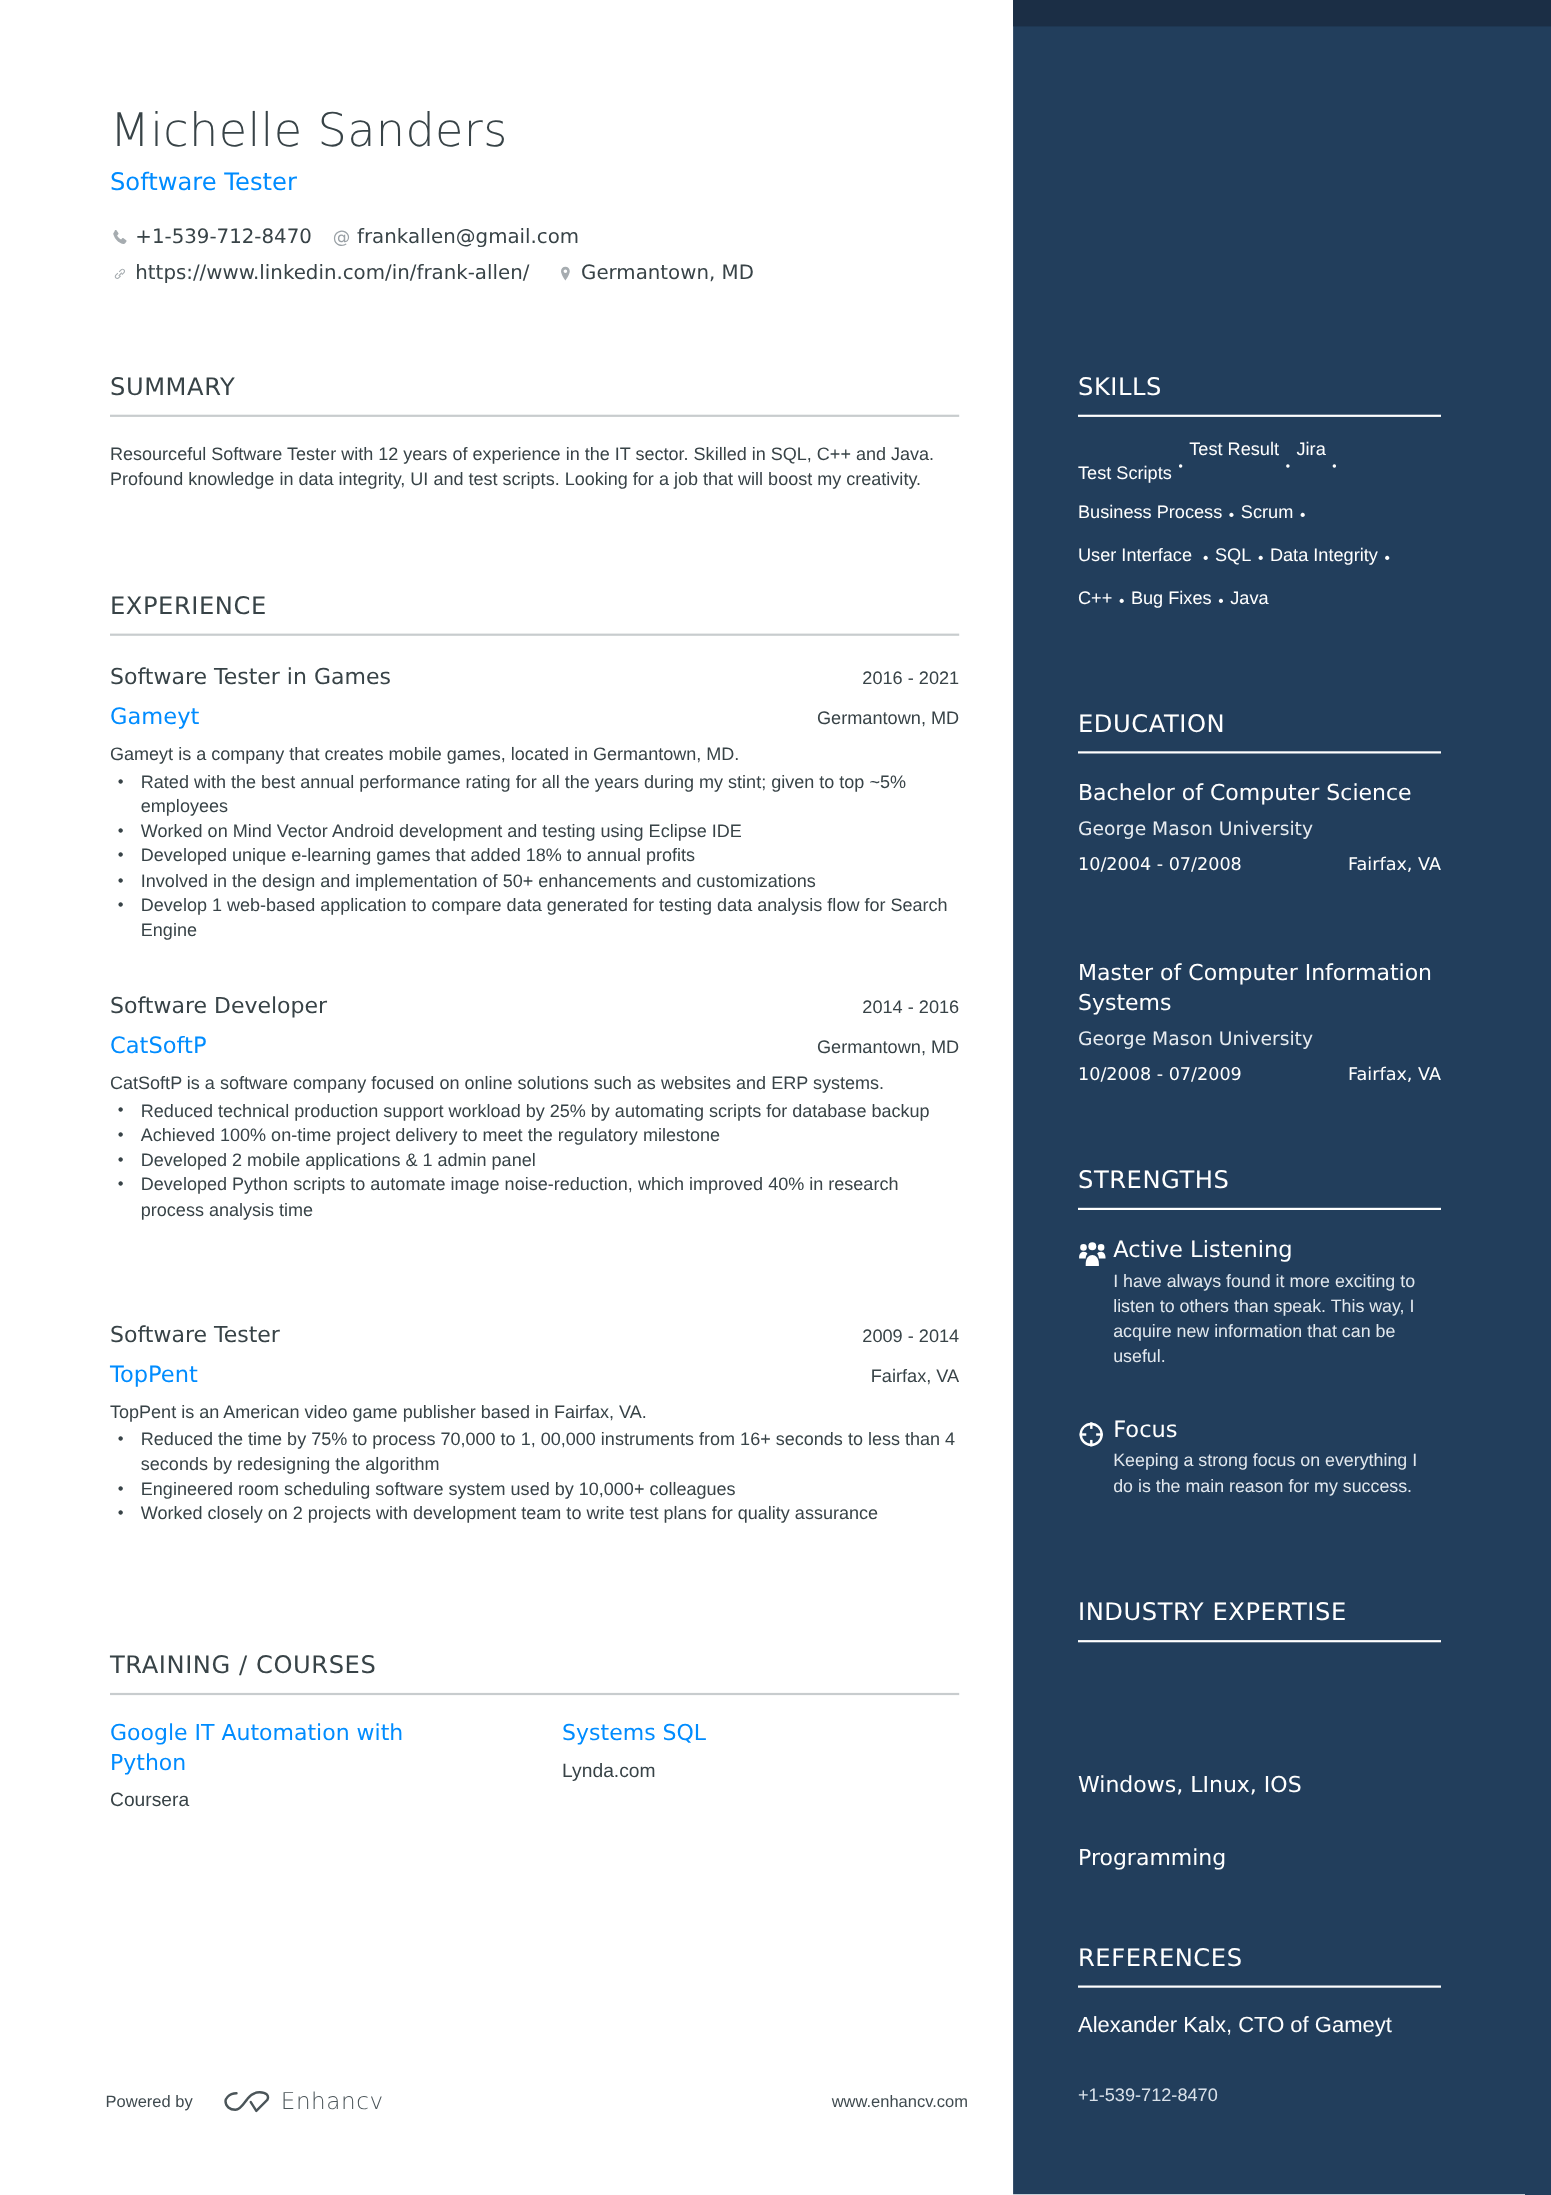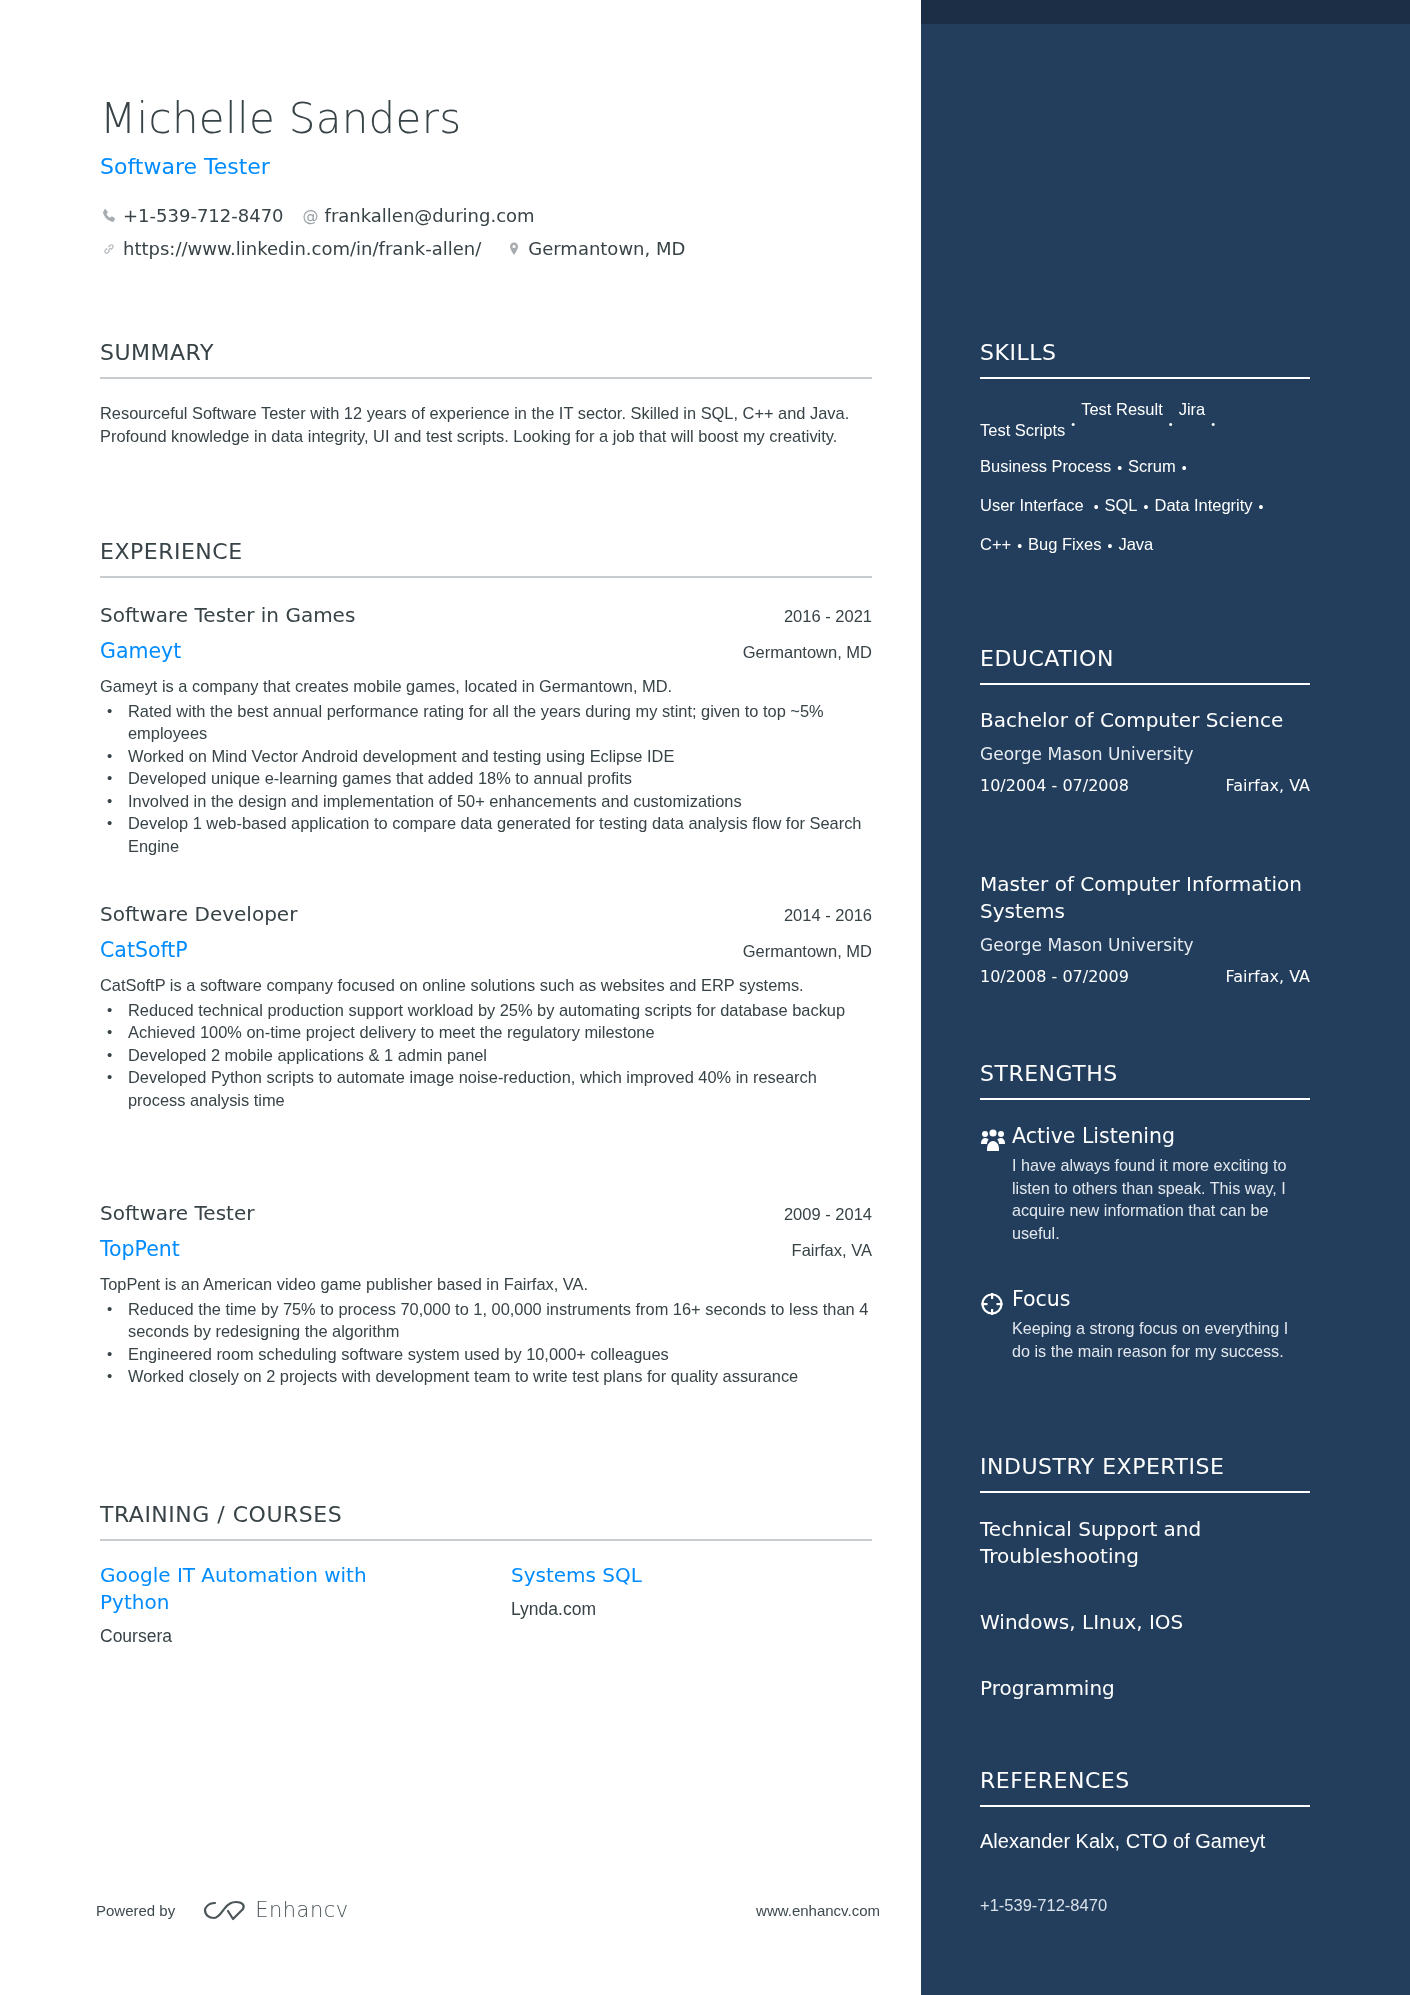--- a/index.html
+++ b/index.html
@@ -88,21 +88,21 @@
     <span class="contact-item">
       <span class="cicon">
         <svg viewBox="0 0 16 16">
             <path d="M3.6 1.2c.4-.3 1-.2 1.3.2l1.7 2.4c.3.4.2.9-.1 1.2l-1 1c.7 1.6 2 2.9 3.6 3.7l1-1c.3-.3.8-.4 1.2-.1l2.4 1.7c.4.3.5.9.2 1.3l-1.1 1.6c-.4.6-1.2.9-1.9.6C6.3 12.3 3.7 9.7 2.1 5.1c-.3-.7 0-1.5.6-1.9z"></path>
           </svg>
       </span>
       <span>+1-539-712-8470</span>
     </span>
     <span class="contact-item">
       <span class="cicon">@</span>
-      <span>frankallen@during.com</span>
+      <span>frankallen@gmail.com</span>
     </span>
   </div>
 
   <div class="contact-row r2">
     <span class="contact-item">
       <span class="cicon">
         <svg viewBox="0 0 16 16">
             <path d="M6.6 9.4l2.8-2.8.7.7-2.8 2.8zM4 12c-.9-.9-.9-2.3 0-3.2l1.8-1.8.7.7L4.7 9.5c-.5.5-.5 1.3 0 1.8s1.3.5 1.8 0l1.8-1.8.7.7L7.2 12c-.9.9-2.3.9-3.2 0zm8-8c.9.9.9 2.3 0 3.2l-1.8 1.8-.7-.7 1.8-1.8c.5-.5.5-1.3 0-1.8s-1.3-.5-1.8 0L7.7 6.5 7 5.8 8.8 4c.9-.9 2.3-.9 3.2 0z"></path>
           </svg>
       </span>
@@ -284,20 +284,19 @@
           <rect x="16.5" y="12" width="6" height="2.2"></rect>
       </svg>
     </div>
     <div class="s-body">
       <div class="s-title">Focus</div>
       <div class="s-desc">Keeping a strong focus on everything I do is the main reason for my success.</div>
     </div>
   </div>
 
   <div class="rs-h" style="top:1454px">INDUSTRY EXPERTISE</div>
-  <div class="expertise" style="top:1516px">Technical Support and Troubleshooting</div>
   <div class="expertise" style="top:1609px">Windows, LInux, IOS</div>
   <div class="expertise" style="top:1675px">Programming</div>
 
   <div class="rs-h" style="top:1768px">REFERENCES</div>
   <div class="ref-name">Alexander Kalx, CTO of Gameyt</div>
   <div class="ref-phone">+1-539-712-8470</div>
 </div>
 
 </body></html>

